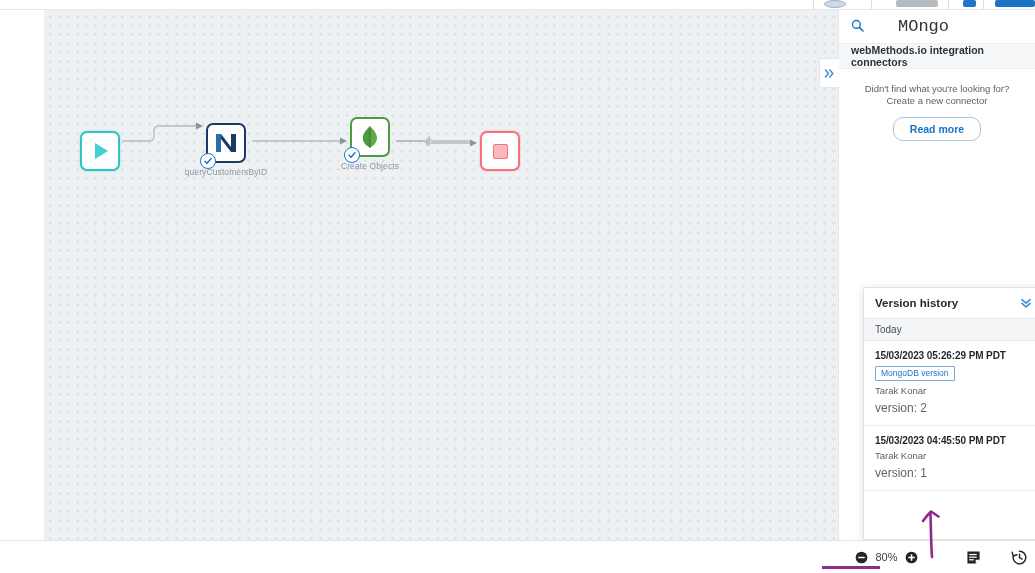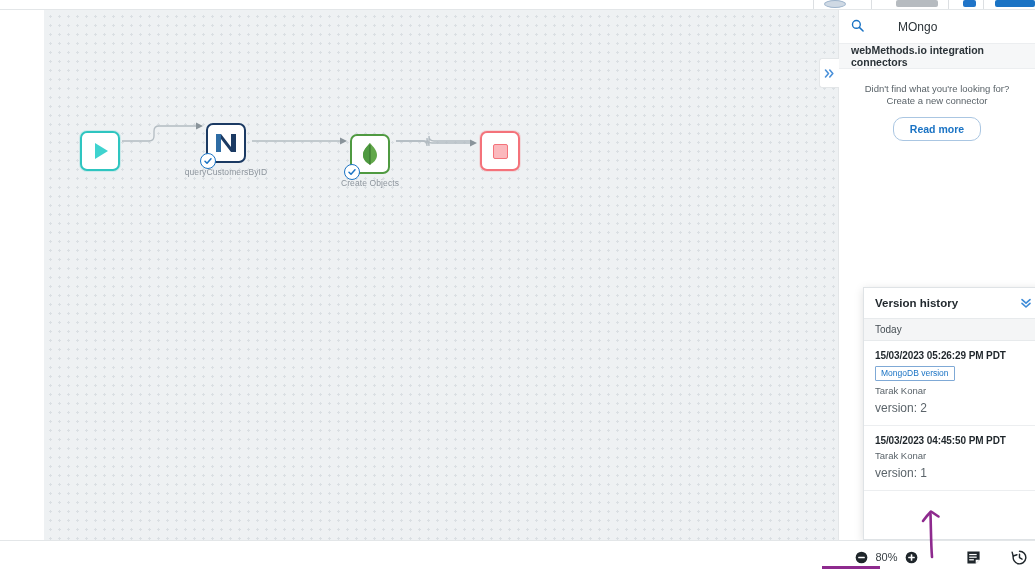--- a/index.html
+++ b/index.html
@@ -77,22 +77,22 @@
   .connector-panel {
     position: absolute; right: 0; top: 10px; width: 197px; height: 530px;
     background: #ffffff; border-left: 1px solid #e3e6e8;
   }
   .search-row {
     height: 34px; display: flex; align-items: center; gap: 10px;
     padding: 0 12px; border-bottom: 1px solid #eceef0;
   }
   .search-row .glyph { color: #1a73c4; }
   .search-input {
-    border: none; outline: none; font-size: 12px; color: #2b3338;
-    font-family: Liberation Sans, sans-serif; background: transparent;
+    border: none; outline: none; font-size: 17px; color: #2b3338;
+    font-family: Liberation Mono, monospace; background: transparent;
     width: 140px;
     padding-left: 24px;
   }
   .section-head {
     height: 25px; display: flex; align-items: center; padding: 0 12px;
     background: #f6f7f8; font-size: 10.5px; font-weight: bold; color: #2b3338;
     border-bottom: 1px solid #eceef0;
   }
   .connector-row {
     height: 29px; display: flex; align-items: center; gap: 11px;
@@ -216,21 +216,21 @@
         </svg>
         <div class="check-badge">
           <svg width="10" height="10" viewBox="0 0 10 10">
               <path d="M2 5.2 L4 7.2 L8 2.8" stroke="#1a73c4" stroke-width="1.5" fill="none" stroke-linecap="round" stroke-linejoin="round"></path>
             </svg>
         </div>
       </div>
       <div class="node-label">queryCustomersByID</div>
     </div>
 
-    <div class="node" style="left:306px;top:124px">
+    <div class="node" style="left:306px;top:107px">
       <div class="node-box mongo">
         <svg width="26" height="26" viewBox="0 0 26 26">
           <path d="M13 2 C16.5 6 20 9.5 20 14 C20 18.5 16.5 22 13 23.5 C9.5 22 6 18.5 6 14 C6 9.5 9.5 6 13 2 Z" fill="#62a84a"></path>
           <path d="M13 2 C13 8 13 18 13 23.5 C9.5 22 6 18.5 6 14 C6 9.5 9.5 6 13 2 Z" fill="#4f9a41"></path>
           <path d="M13 4 L13 24" stroke="#2f6a28" stroke-width="0.9"></path>
         </svg>
         <div class="check-badge">
           <svg width="10" height="10" viewBox="0 0 10 10">
               <path d="M2 5.2 L4 7.2 L8 2.8" stroke="#1a73c4" stroke-width="1.5" fill="none" stroke-linecap="round" stroke-linejoin="round"></path>
             </svg>

